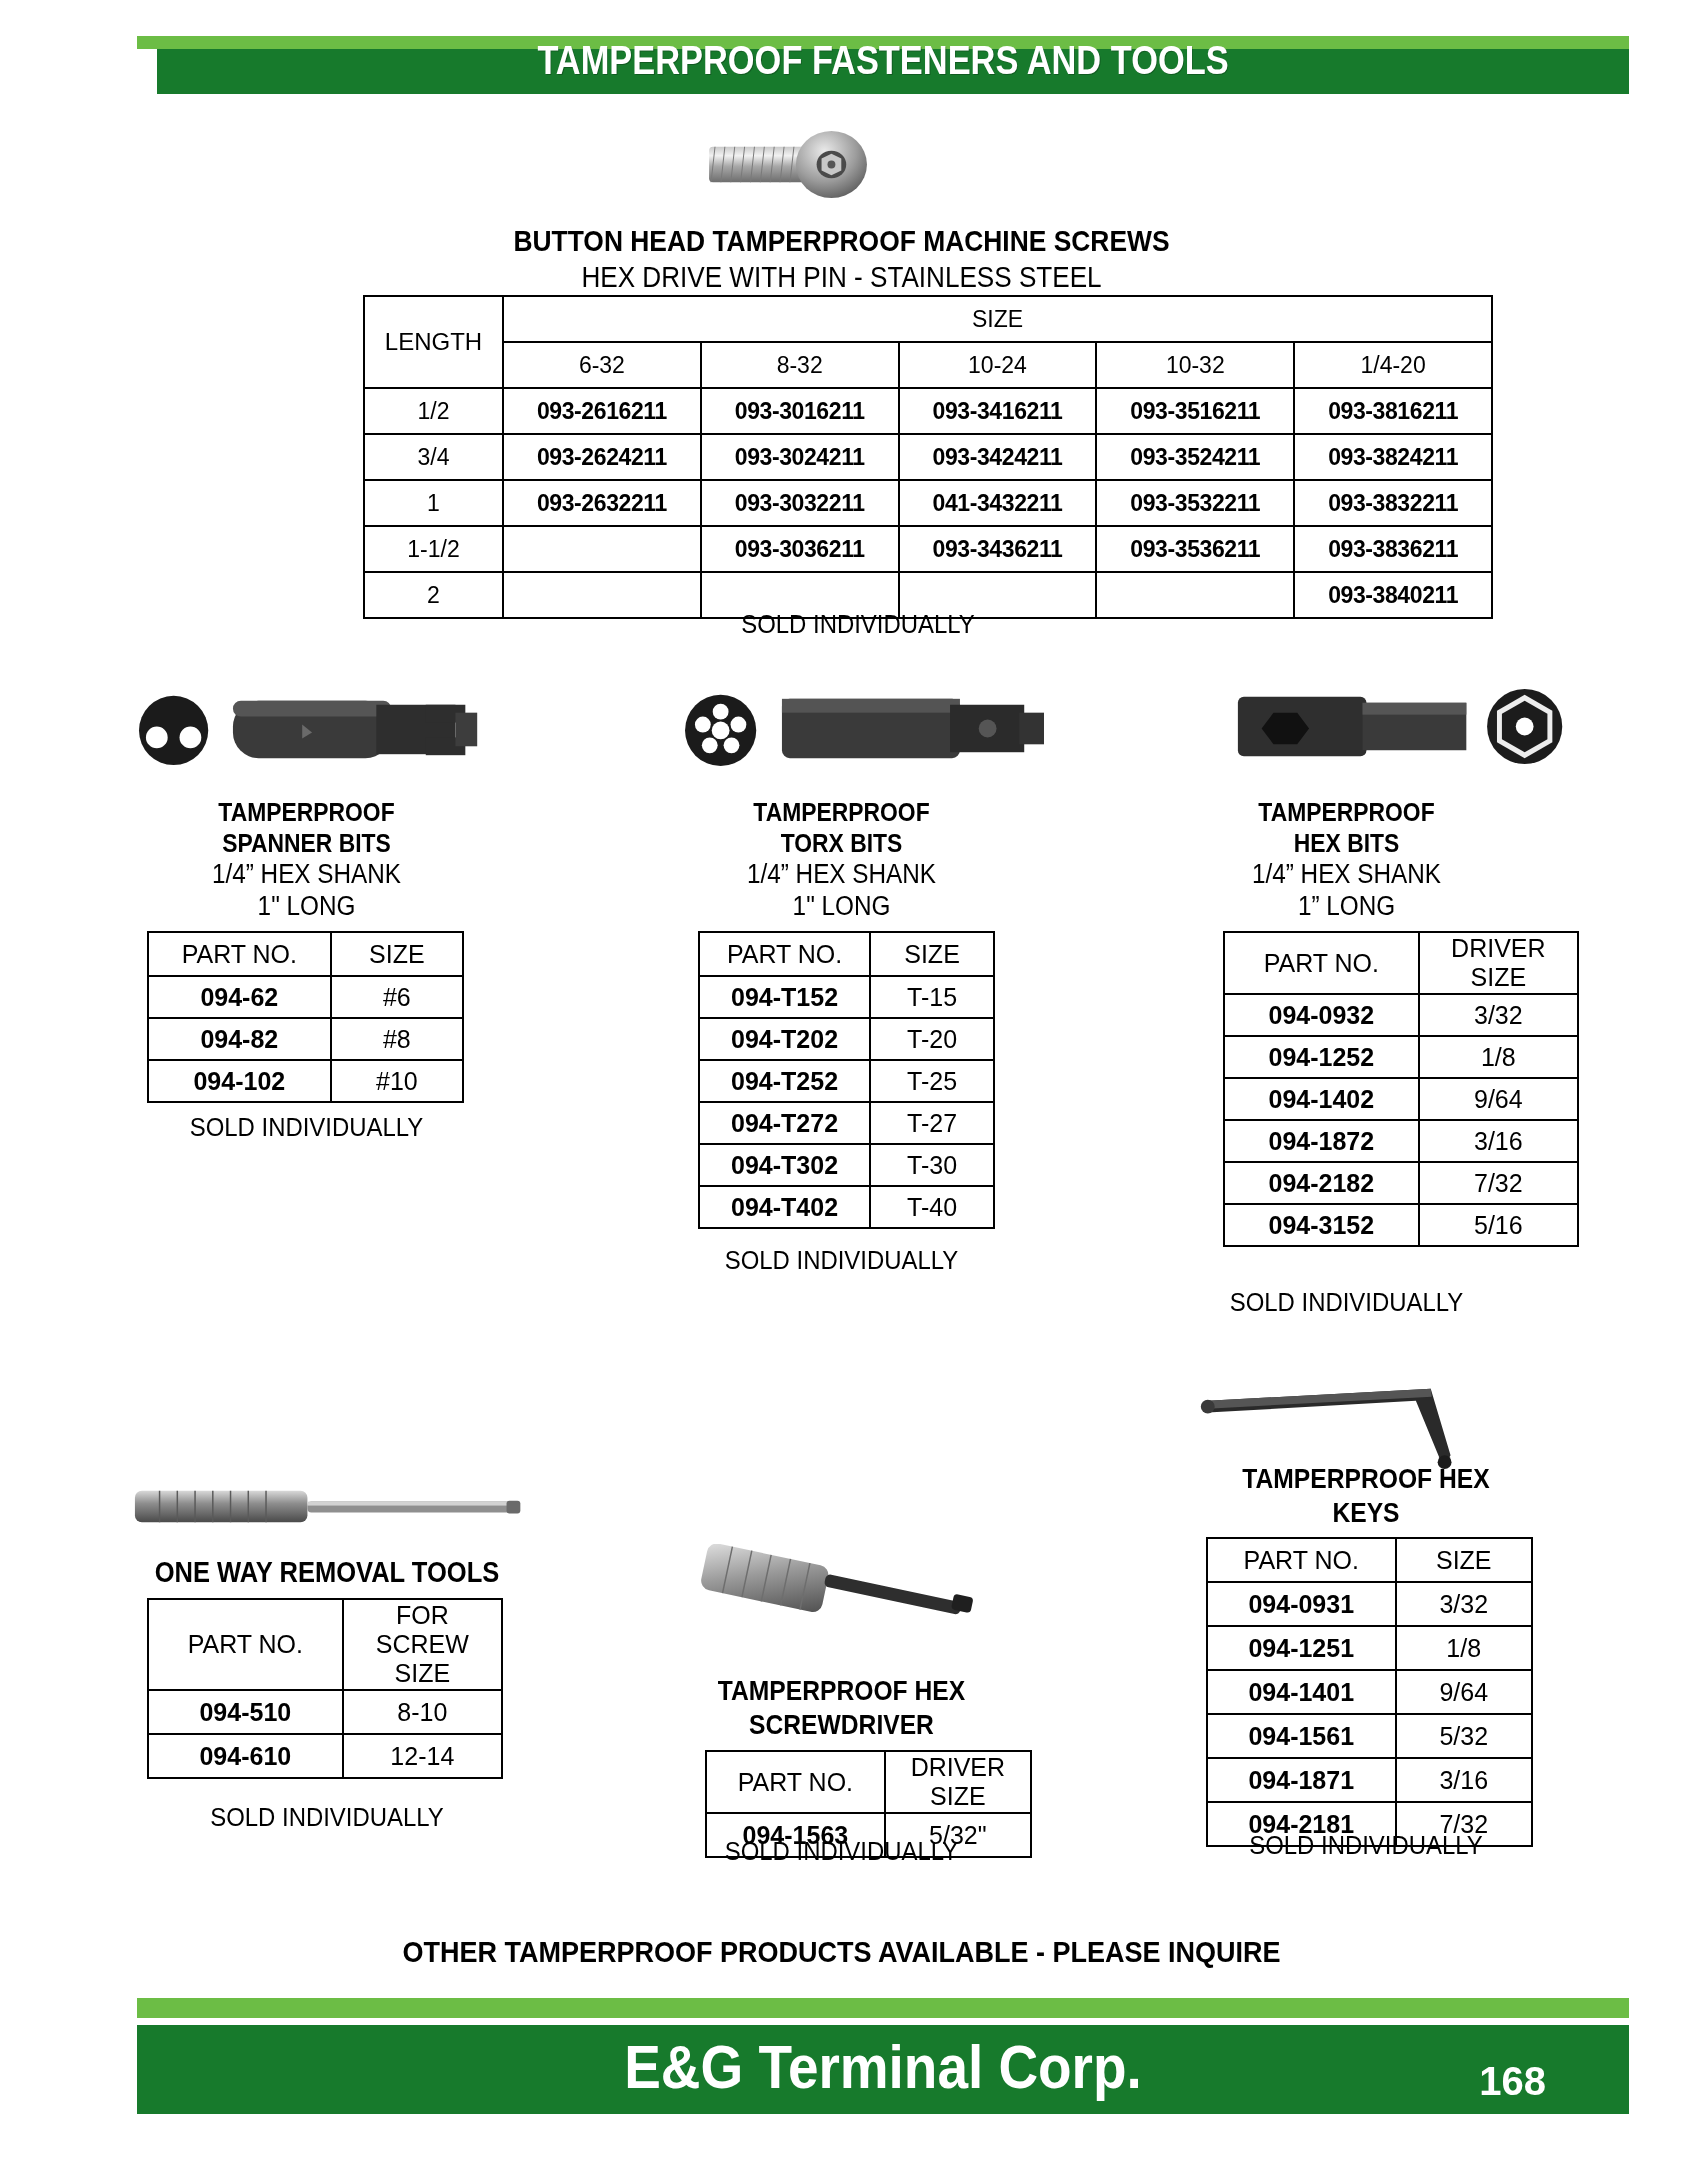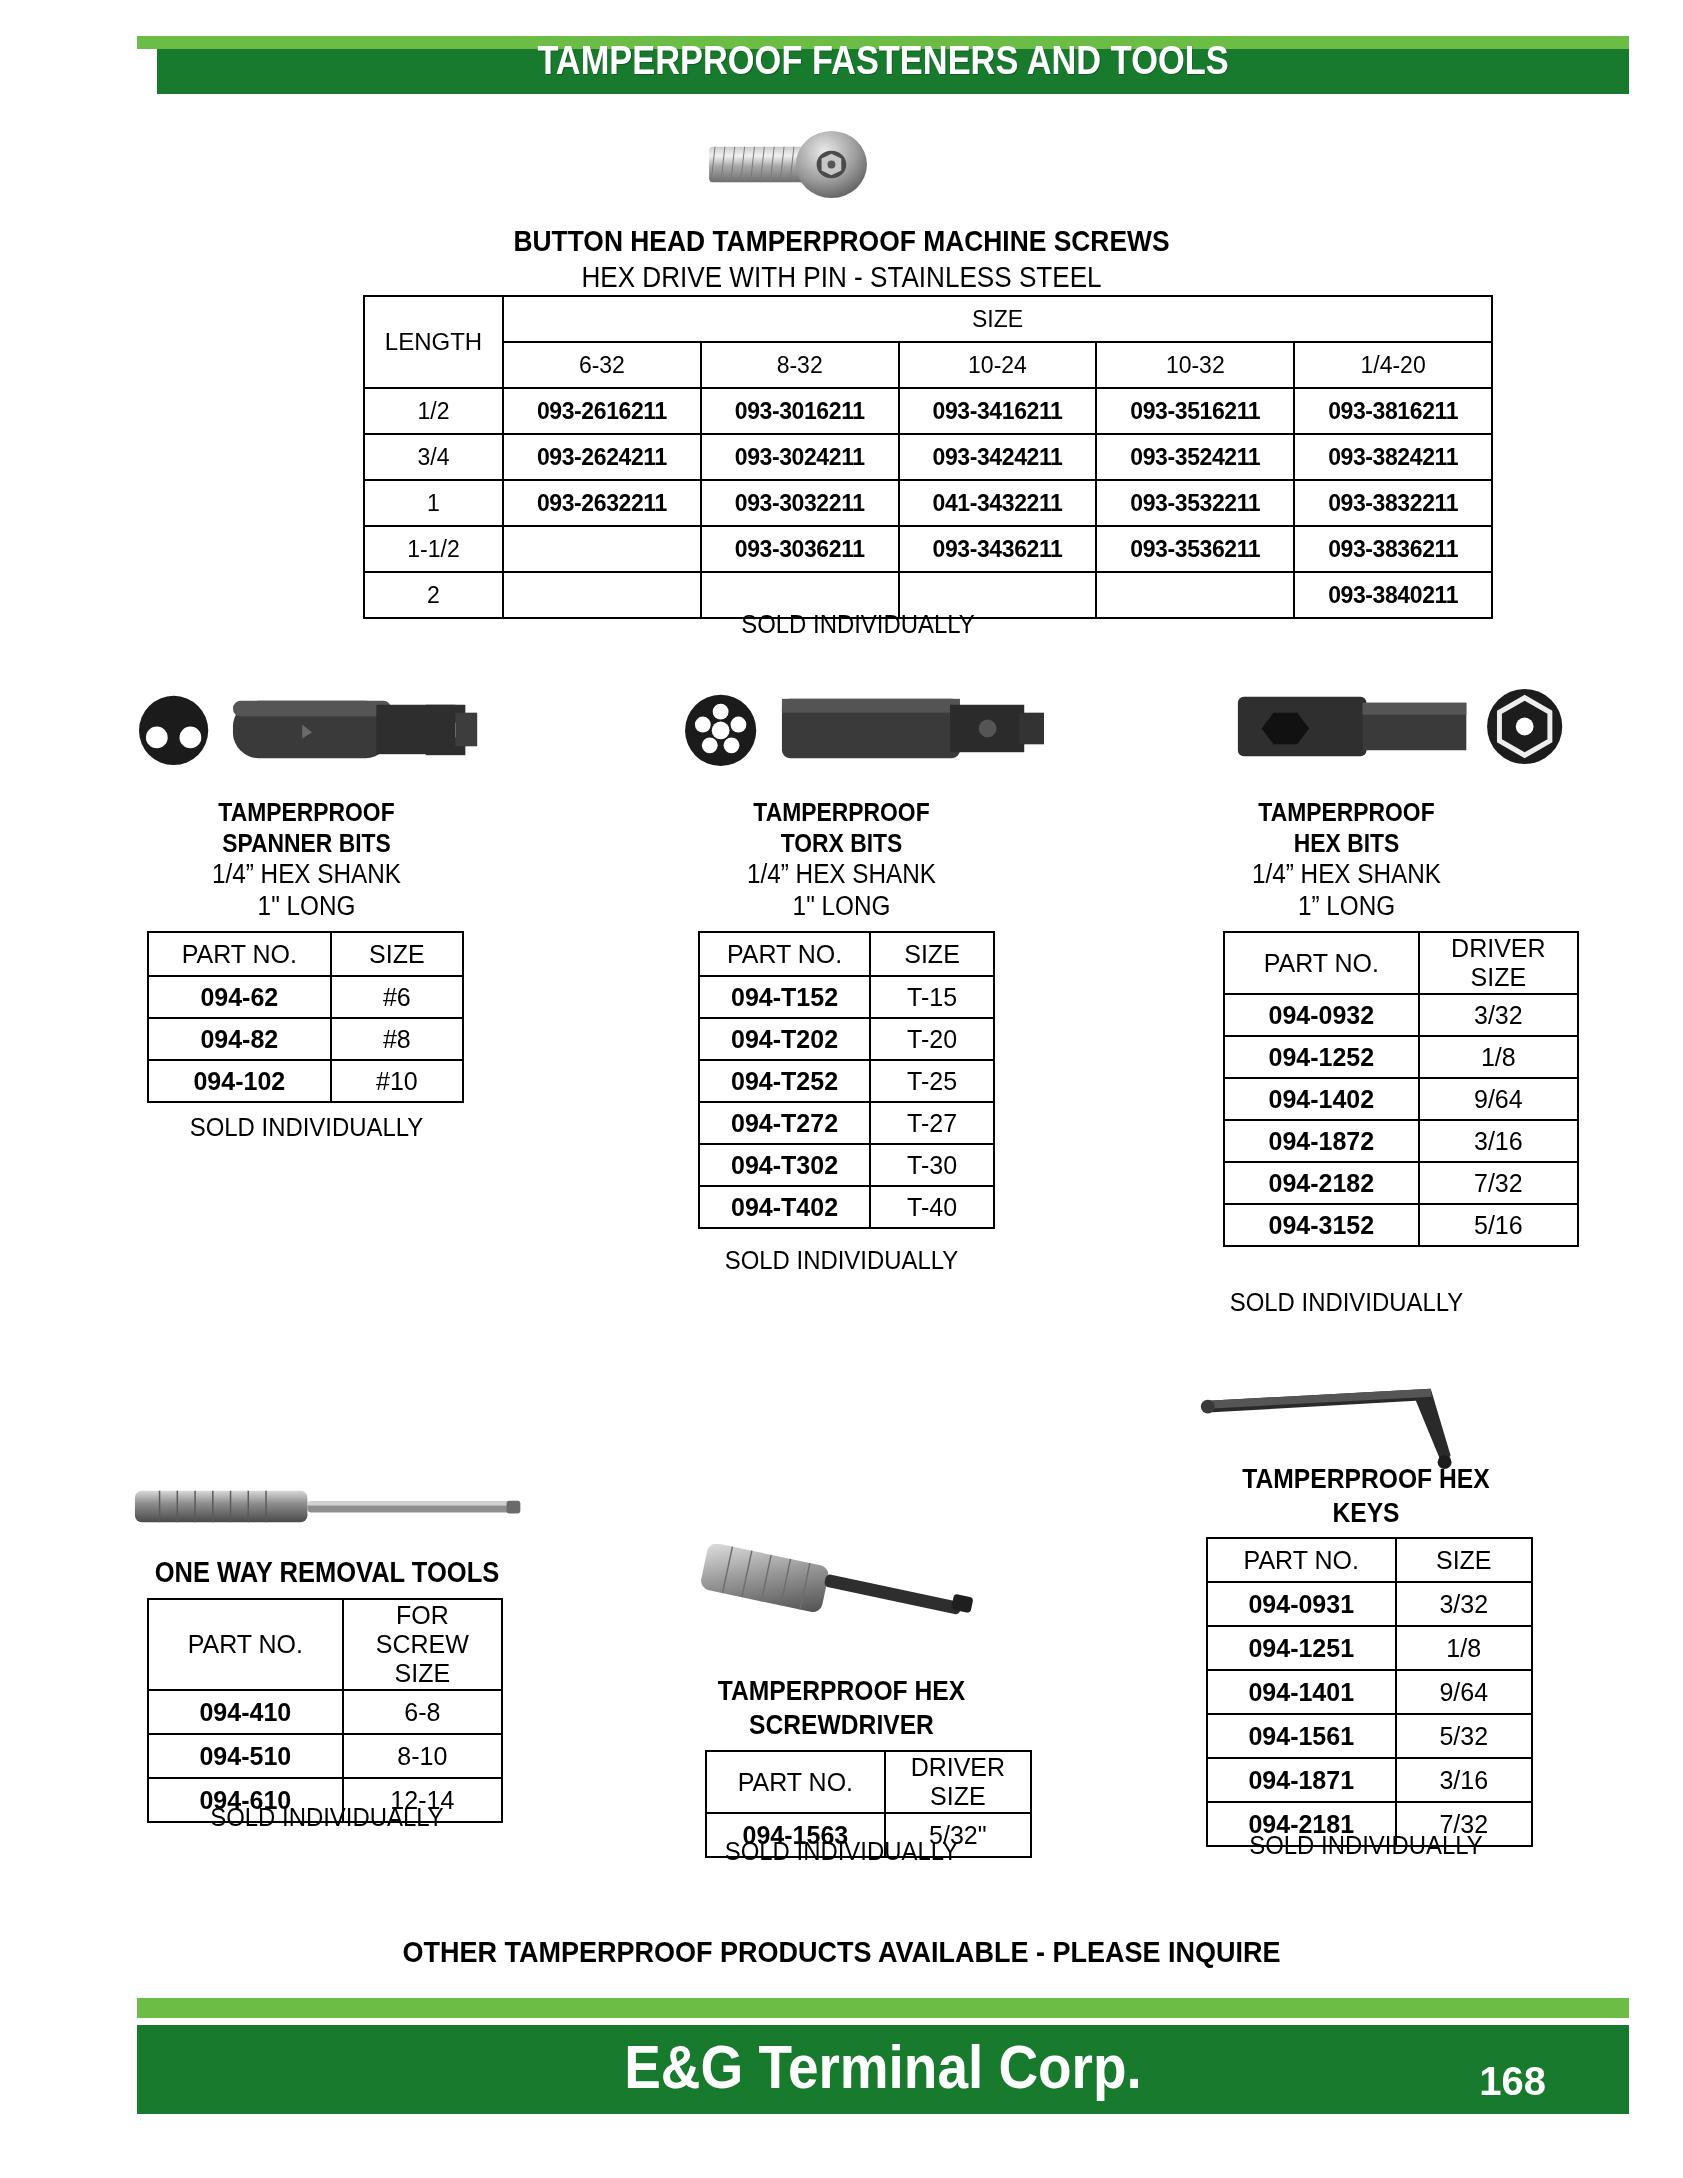--- a/index.html
+++ b/index.html
@@ -442,24 +442,20 @@
   </div>
   <div class="hd-bold" style="position:absolute;left:50px;top:1556px;width:554px;font-size:29px;">ONE WAY REMOVAL TOOLS</div>
   <div style="position:absolute;left:147px;top:1598px;">
     <table class="cat" id="oneway-table" style="width:356px;">
         <tbody>
           <tr>
             <th style="width:55%;font-size:25px;height:61px;">PART NO.</th>
             <th style="font-size:25px;height:61px;">FOR SCREW SIZE</th>
           </tr>
           <tr>
-            <td class="pn" style="font-size:25px;height:40px;">094-410</td>
-            <td style="font-size:25px;height:40px;">6-8</td>
-          </tr>
-          <tr>
             <td class="pn" style="font-size:25px;height:40px;">094-510</td>
             <td style="font-size:25px;height:40px;">8-10</td>
           </tr>
           <tr>
             <td class="pn" style="font-size:25px;height:40px;">094-610</td>
             <td style="font-size:25px;height:40px;">12-14</td>
           </tr>
         </tbody>
       </table>
   </div>

